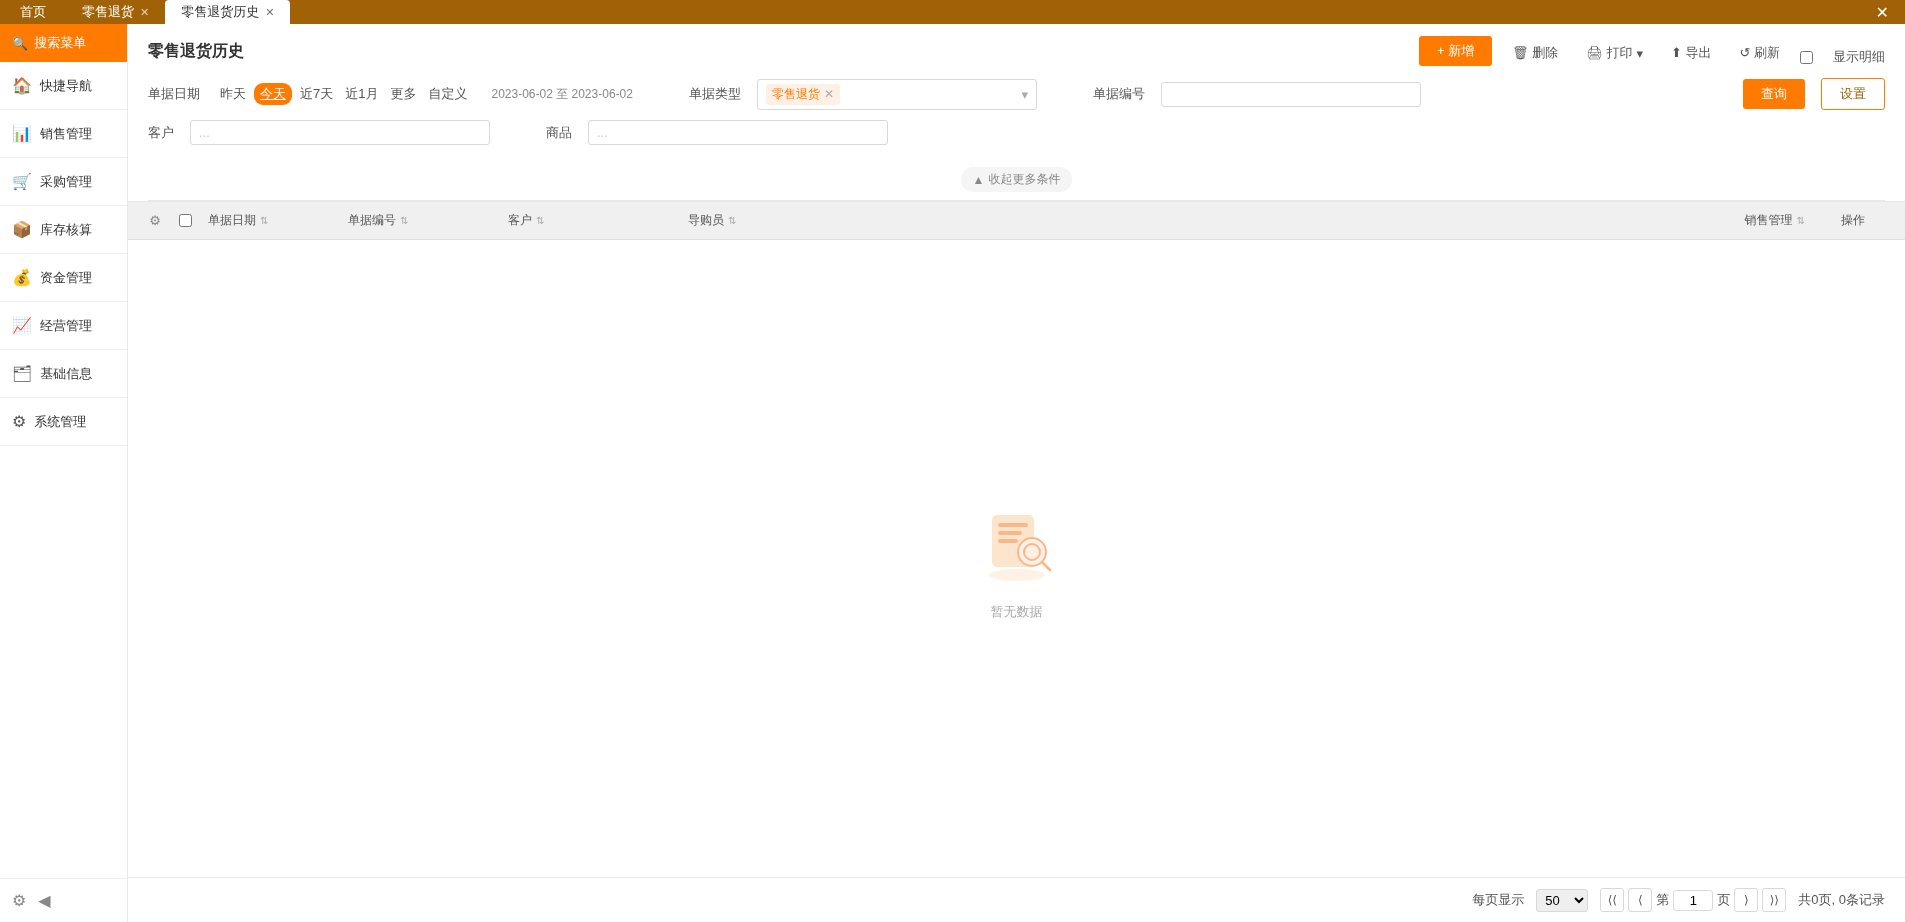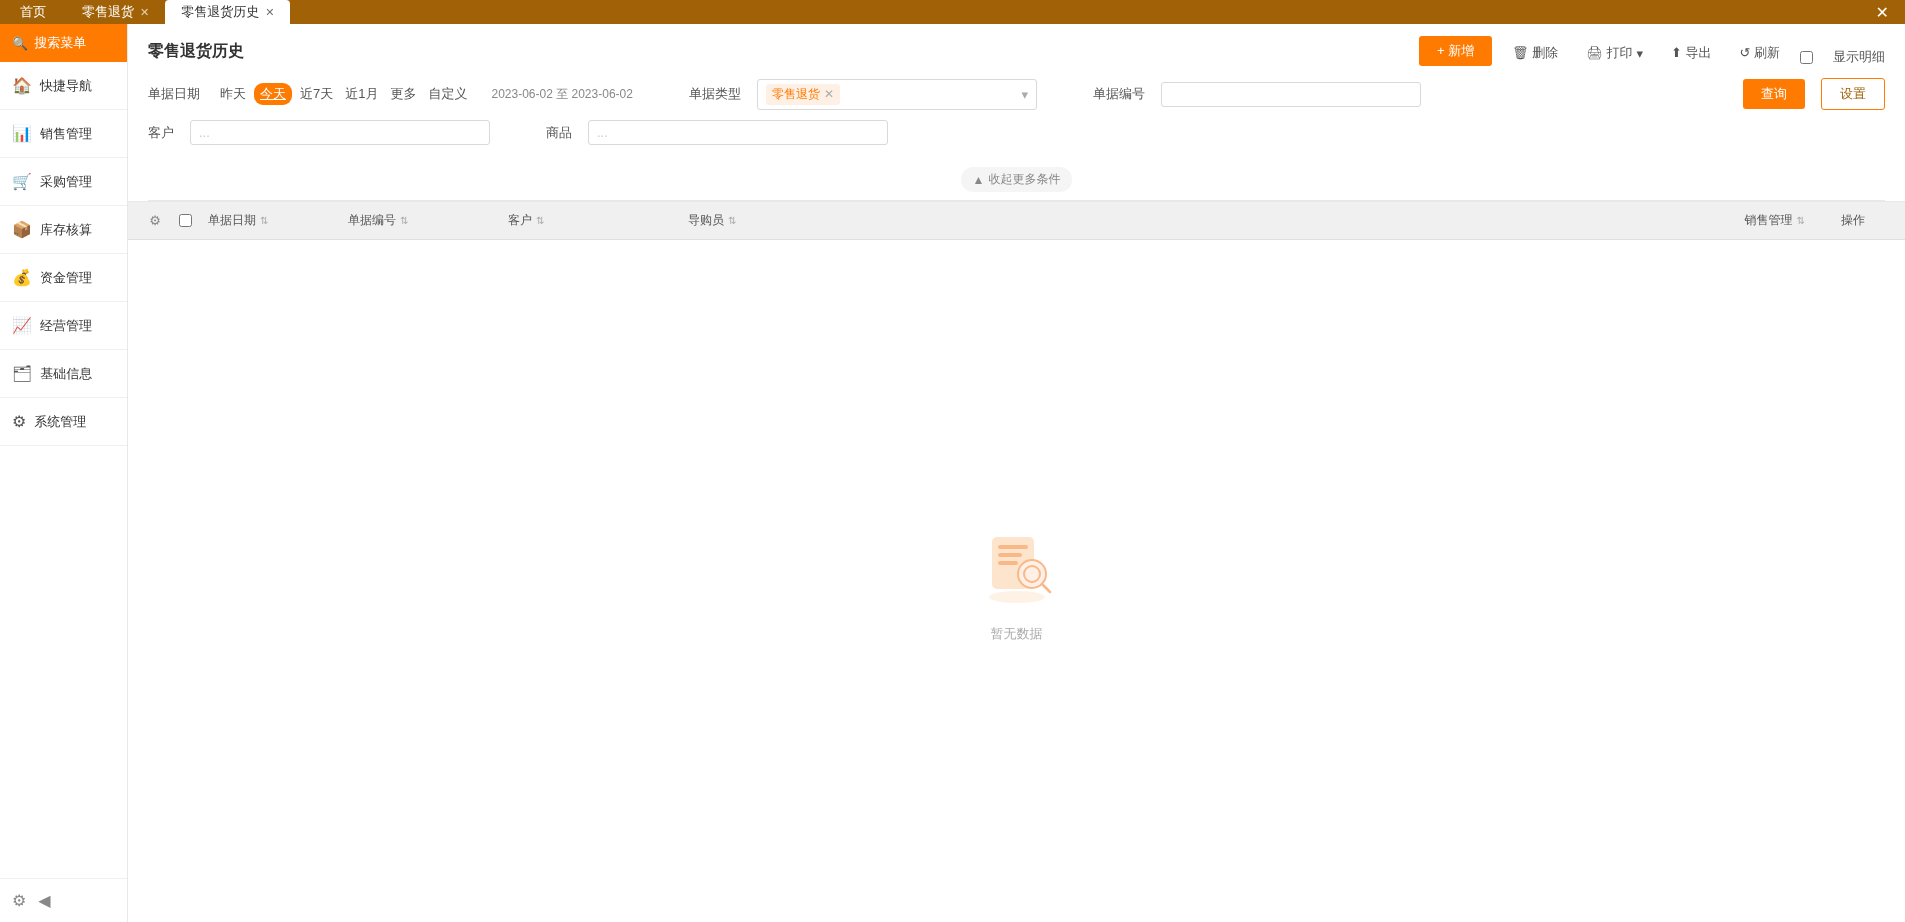--- a/index.html
+++ b/index.html
@@ -539,14 +539,33 @@
           <rect x="26" y="34" width="24" height="4" rx="2" fill="#f8b888"></rect>
           <rect x="26" y="42" width="20" height="4" rx="2" fill="#f8b888"></rect>
           <circle cx="60" cy="55" r="14" fill="#fef0e6" stroke="#f8b888" stroke-width="2"></circle>
           <circle cx="60" cy="55" r="8" fill="none" stroke="#f8b888" stroke-width="2"></circle>
           <line x1="70" y1="65" x2="78" y2="73" stroke="#f8b888" stroke-width="2.5" stroke-linecap="round"></line>
         </svg>
         <span class="empty-text">暂无数据</span>
       </div>
     </div>
 
+    <div class="pagination-bar">
+      <span>每页显示</span>
+      <select>
+        <option>10</option>
+        <option>20</option>
+        <option selected="">50</option>
+        <option>100</option>
+      </select>
+      <div class="page-nav">
+        <div class="page-nav-btn">⟨⟨</div>
+        <div class="page-nav-btn">⟨</div>
+        <span>第</span>
+        <input class="page-input" type="text" value="1" style="">
+        <span>页</span>
+        <div class="page-nav-btn">⟩</div>
+        <div class="page-nav-btn">⟩⟩</div>
+      </div>
+      <span>共0页, 0条记录</span>
+    </div>
   </div>
 </div>
 
 </body></html>

